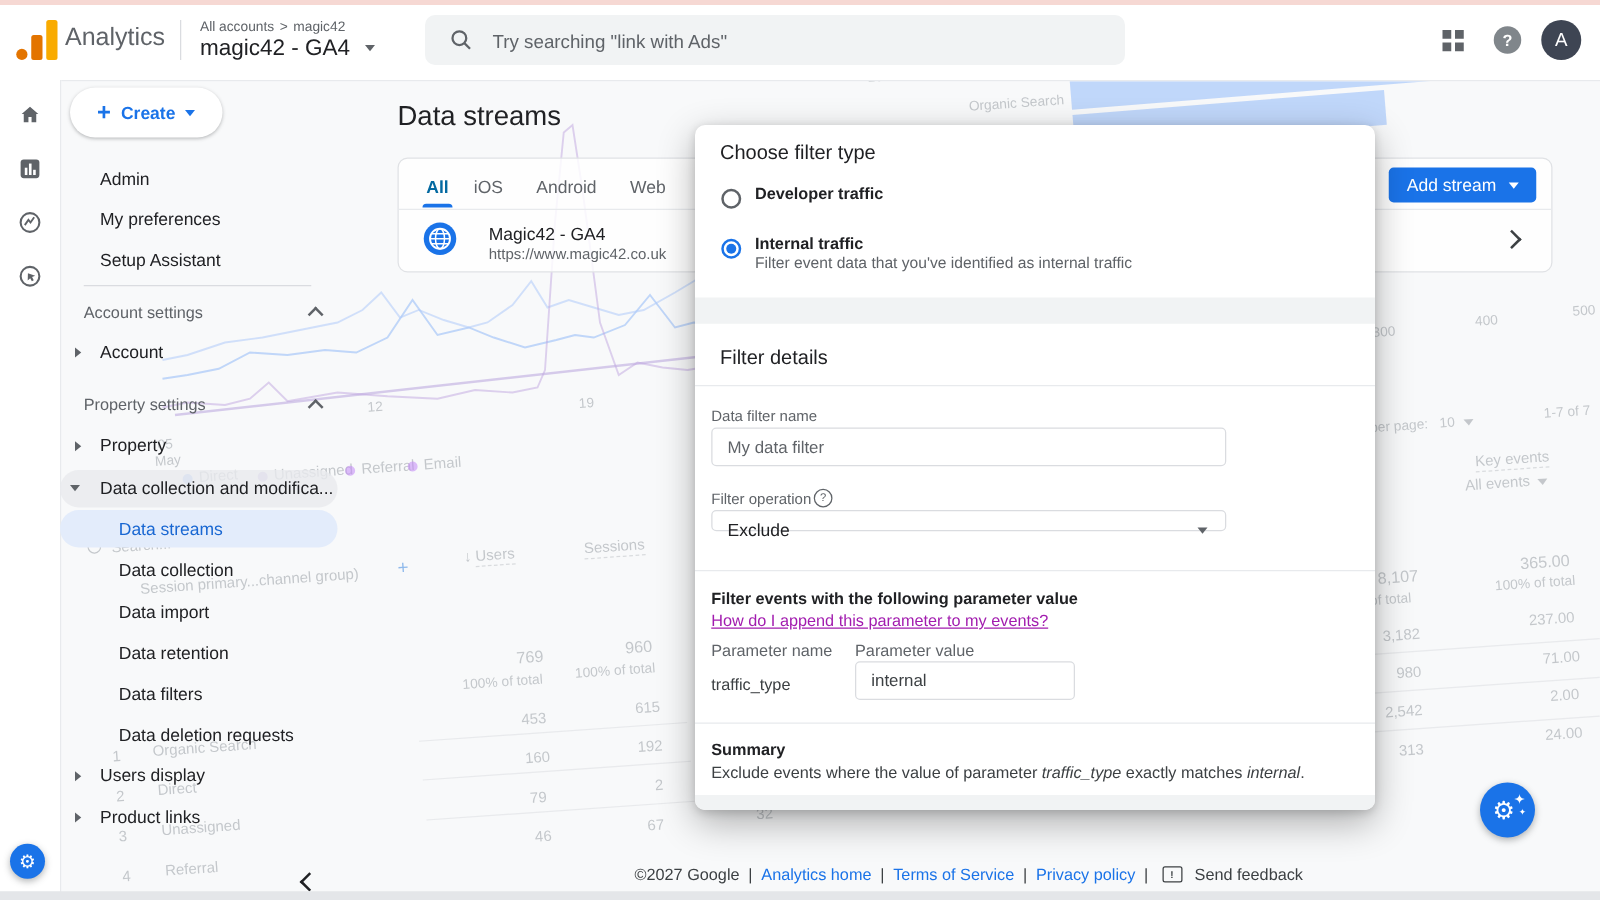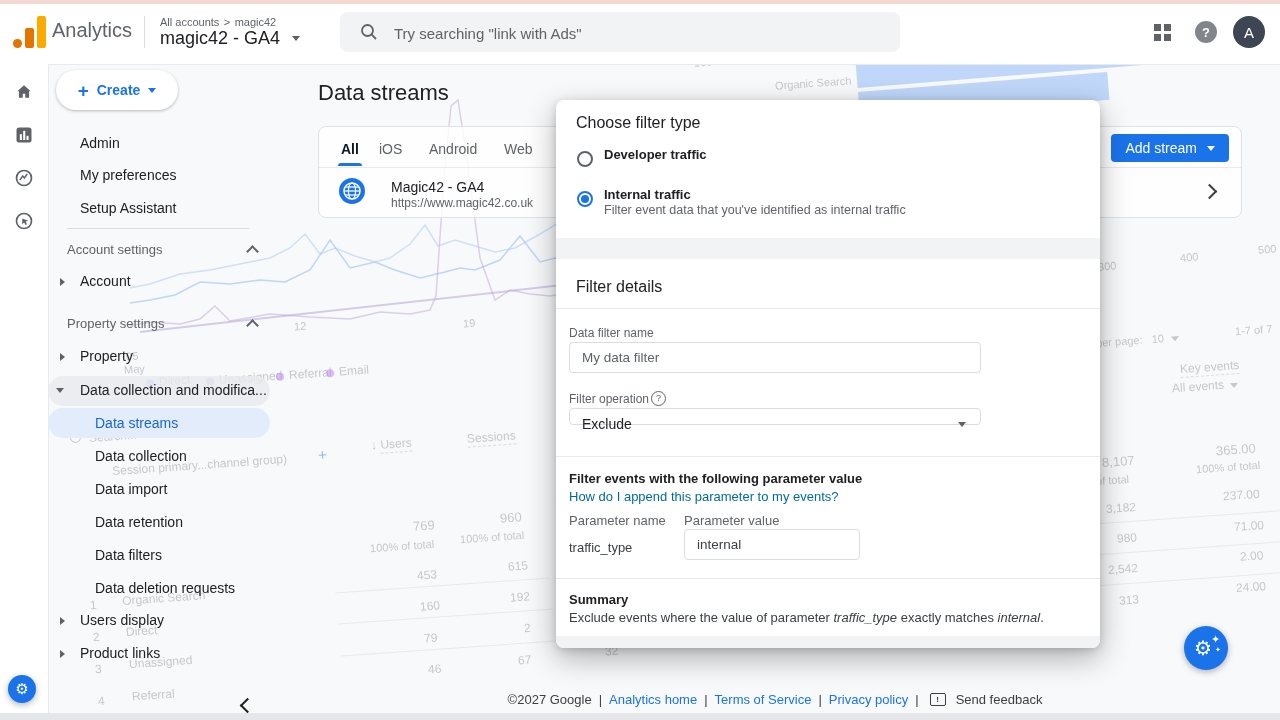--- a/index.html
+++ b/index.html
@@ -38,21 +38,21 @@
   #createbtn .plus{color:#1a73e8;font-size:19px;font-weight:bold;line-height:1}
   #createbtn .clabel{color:#1a73e8;font-size:14px;font-weight:bold}
   .nav{position:absolute;font-size:14px;color:#202124;white-space:nowrap;cursor:pointer;z-index:11}
   .sect{position:absolute;font-size:13px;color:#5f6368;white-space:nowrap;cursor:pointer;z-index:11}
   .navpill{position:absolute;left:48px;width:222px;height:30px;border-radius:16px;z-index:10}
   
   #pagetitle{left:318px;top:80px;font-size:22px;color:#202124;z-index:5}
   #streamcard{left:318px;top:126px;width:924px;height:92px;background:rgba(255,255,255,.82);
      border:1px solid #e0e2e5;border-radius:8px;z-index:5;box-sizing:border-box}
   .tab{position:absolute;font-size:14px;color:#5f6368;cursor:pointer}
-  .tab.active{color:#0f172a;font-weight:bold}
+  .tab.active{color:#0369a1;font-weight:bold}
   #addstream{position:absolute;right:12px;top:7px;height:28px;background:#1a73e8;border-radius:4px;color:#fff;
      font-size:14px;display:flex;align-items:center;gap:10px;padding:0 14px;cursor:pointer}
   
   #modal{left:556px;top:100px;width:544px;height:548px;background:#fff;border-radius:8px;z-index:20;
      box-shadow:0 10px 30px rgba(0,0,0,.3),0 2px 8px rgba(0,0,0,.15)}
   .mtitle{position:absolute;font-size:16px;color:#202124}
   .radio{position:absolute;width:16px;height:16px;border:2px solid #5f6368;border-radius:50%;box-sizing:border-box;cursor:pointer}
   .radio.sel{border-color:#1a73e8}
   .radio.sel::after{content:"";position:absolute;inset:2px;background:#1a73e8;border-radius:50%}
   .rlabel{position:absolute;font-size:13px;font-weight:bold;color:#202124}
@@ -60,21 +60,21 @@
   .lbl{position:absolute;font-size:12px;color:#5f6368;white-space:nowrap}
   .lbl13{position:absolute;font-size:13px;color:#5f6368;white-space:nowrap}
   .field{position:absolute;border:1px solid #dadce0;border-radius:4px;background:#fff;box-sizing:border-box}
   .field input{position:absolute;inset:0;border:0;outline:none;background:transparent;padding:0 12px;
      font:13.5px "Liberation Sans",sans-serif;color:#5f6368}
   .mdiv{position:absolute;left:0;width:544px;height:1px;background:#e8eaed}
   .helpcirc{display:inline-block;width:13px;height:13px;border:1px solid #5f6368;border-radius:50%;font-size:9px;
      color:#5f6368;text-align:center;line-height:13px;vertical-align:2px;margin-left:2px}
   .bold13{position:absolute;font-size:13px;font-weight:bold;color:#202124;white-space:nowrap}
   .body13{position:absolute;font-size:13px;color:#3c4043;white-space:nowrap}
-  .link{color:#0369a1;cursor:pointer}
+  .link{color:#a21caf;text-decoration:underline;cursor:pointer}
   .i{font-style:italic}
   
   #footer{left:270px;top:692px;width:1010px;display:flex;justify-content:center;align-items:center;gap:7px;
      font-size:13px;color:#3c4043;z-index:6;white-space:nowrap}
   #footer .flink{color:#1a73e8;cursor:pointer}
   .fbicon{display:inline-flex;width:14px;height:11px;border:1.5px solid #3c4043;border-radius:2px;
      align-items:center;justify-content:center;font-size:8px;font-weight:bold;color:#3c4043;margin:0 3px 0 4px}
   #bottombar{left:0;top:713px;width:1280px;height:7px;background:#e4e6e9;z-index:29}
   .bluebar{position:absolute;background:#aecbfa;opacity:.75;transform-origin:left top;transform:rotate(-4.6deg);z-index:2}
 </style>

